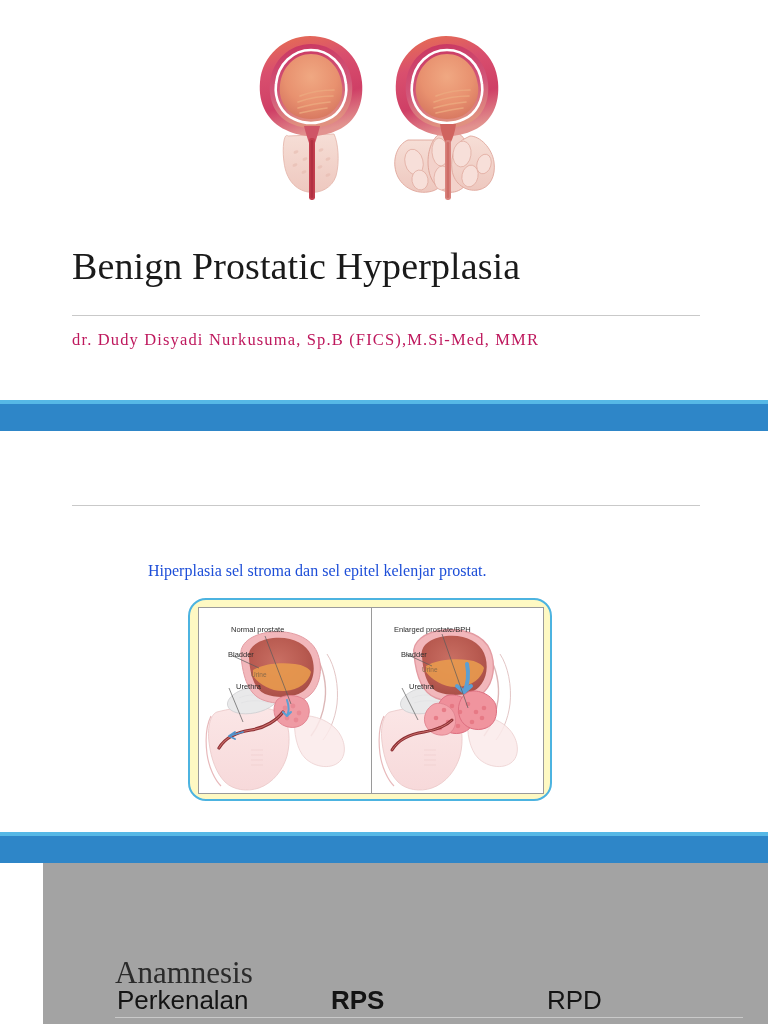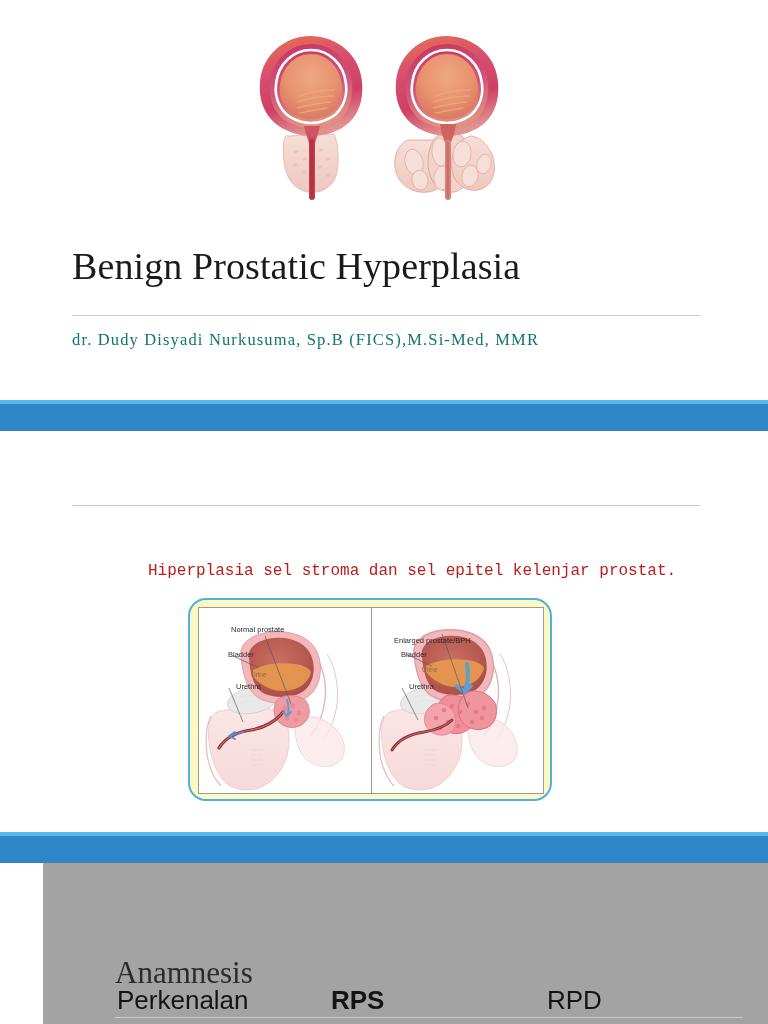--- a/index.html
+++ b/index.html
@@ -45,21 +45,21 @@
   .title-rule {
     width: 628px;
     height: 1px;
     background: #c9c9c9;
     margin-top: 6px;
   }
   .deck-subtitle {
     font-family: "Liberation Serif", serif;
     font-size: 16.5px;
     line-height: 24px;
-    color: #0f766e;
+    color: #be185d;
     letter-spacing: 1.15px;
     margin-top: 12px;
     white-space: nowrap;
   }
 
   
   .band {
     position: absolute;
     left: 0;
     width: 768px;
@@ -103,24 +103,24 @@
     width: 628px;
     height: 1px;
     background: #c9c9c9;
     margin-top: 4px;
   }
   #definisi-head { top: 70px; }
   .definisi-body {
     position: absolute;
     left: 148px; top: 112px;
     width: 540px;
-    font-family: Liberation Mono, monospace;
+    font-family: Liberation Serif, serif;
     font-size: 16px;
     line-height: 24px;
-    color: #b91c1c;
+    color: #1d4ed8;
   }
 
   
   .diagram-wrap {
     position: absolute;
     left: 188px; top: 167px;
     width: 364px; height: 203px;
     border: 2px solid #4cb3e0;
     border-radius: 18px;
     box-sizing: border-box;
@@ -156,21 +156,21 @@
     white-space: nowrap;
   }
   .cap-main  { top: 17px; }
   .cap-bladder { top: 42px; left: 29px; }
   .cap-urethra { top: 74px; left: 7px; margin-left: 30px; }
   .cap-urine {
     font-size: 6.5px;
     color: #8a6a4a;
   }
   .panel.left  .cap-main { left: 32px; }
-  .panel.right .cap-main { left: 22px; margin-top: 11px; }
+  .panel.right .cap-main { left: 22px; }
   .panel.left  .cap-urine { top: 63px; left: 52px; }
   .panel.right .cap-urine { top: 58px; left: 50px; }
 
   
   .slide-anamnesis {
     position: absolute;
     left: 0; top: 863px;
     width: 768px; height: 191px;
     background: #a3a3a3;
     margin-left: 43px;

